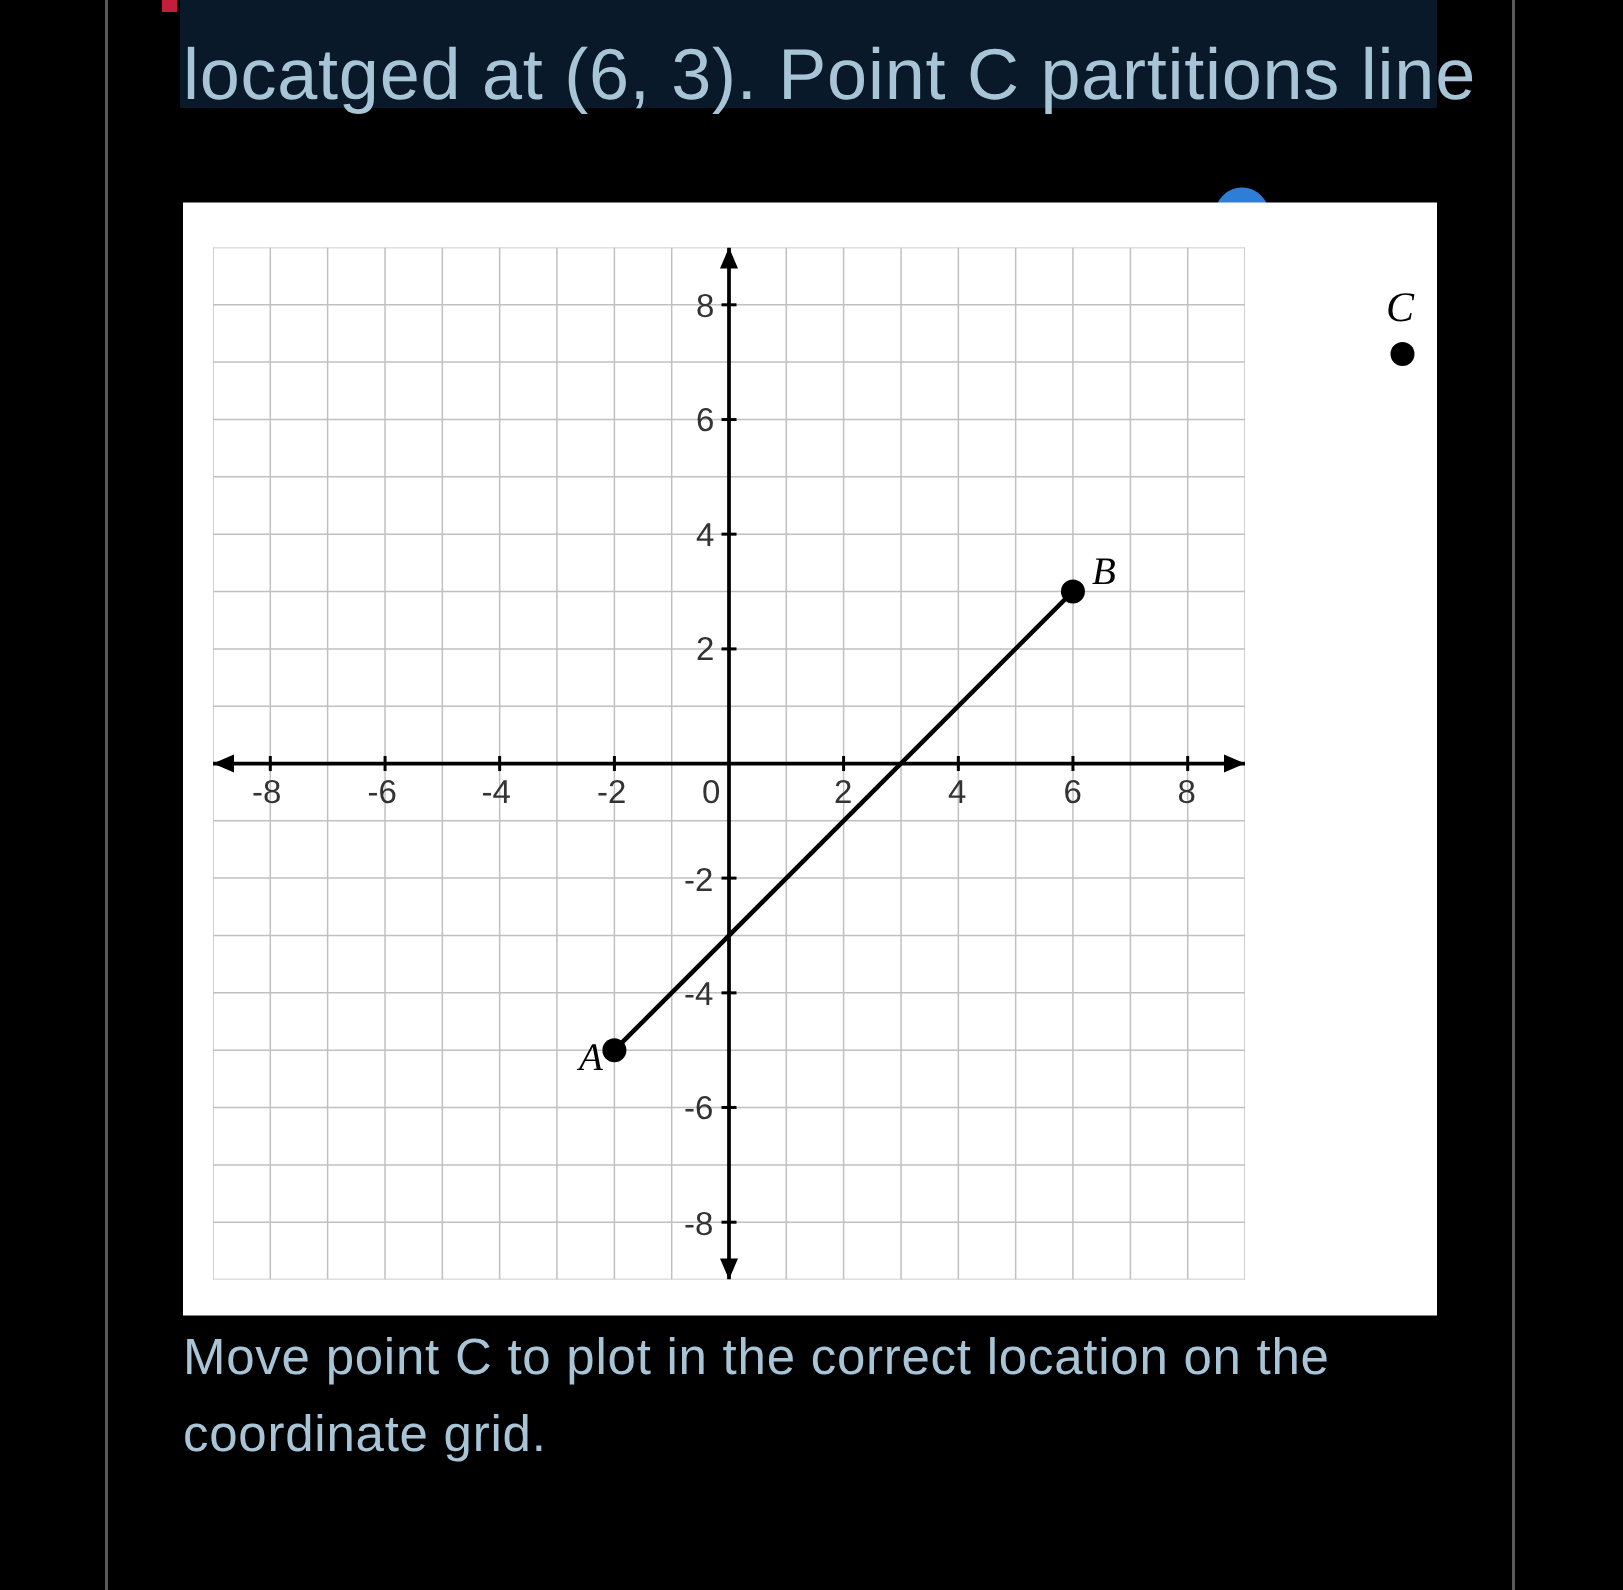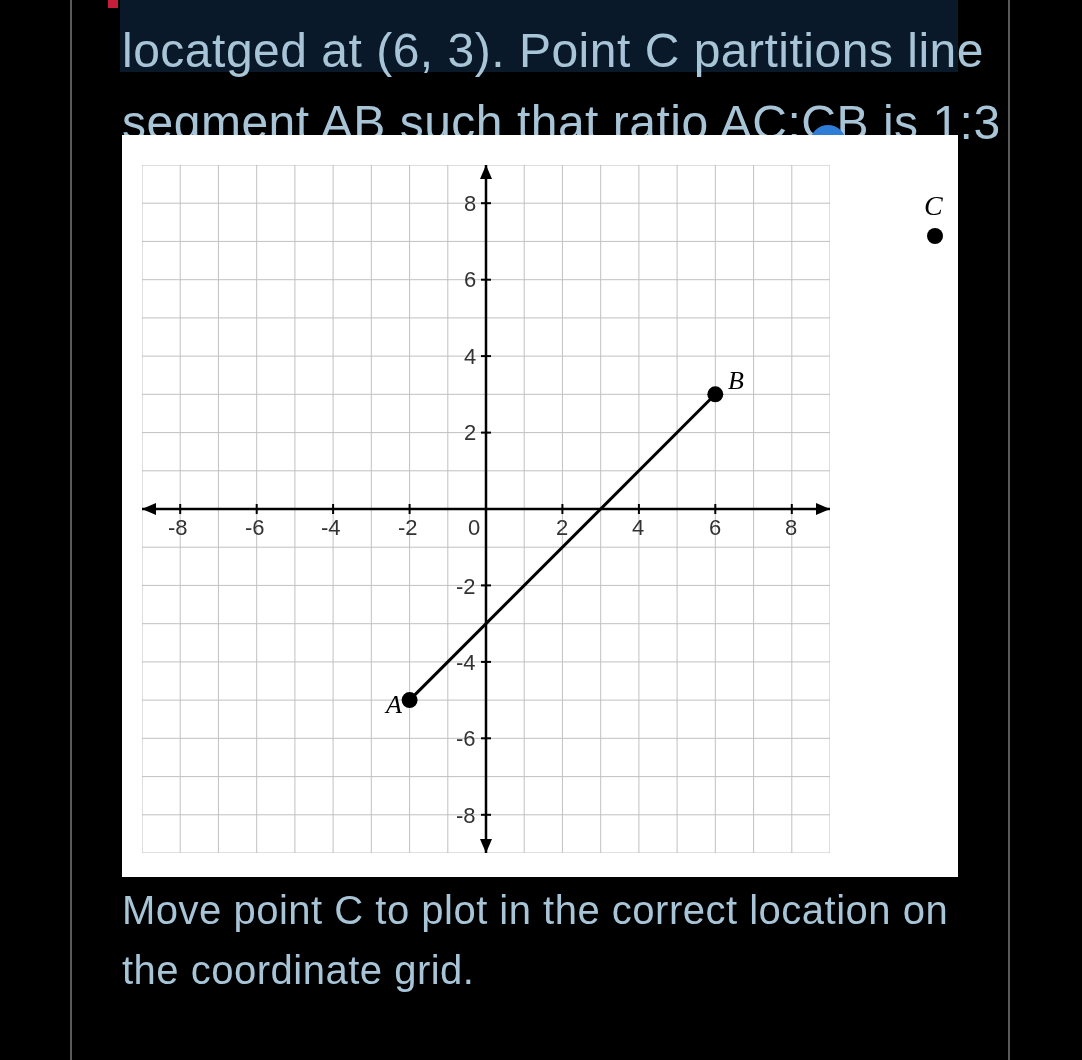--- a/index.html
+++ b/index.html
@@ -94,21 +94,21 @@
       height: 16px;
       background: #000;
       border-radius: 50%;
       cursor: grab;
     }
     .instruction-text {
       position: absolute;
       left: 122px;
       top: 880px;
       color: #a8c5d8;
-      font-size: 40px;
+      font-size: 34px;
       line-height: 1.5;
       font-weight: 300;
       letter-spacing: 0.5px;
       width: 840px;
     }
     
     .red-mark {
       position: absolute;
       left: 108px;
       top: 0;
@@ -121,21 +121,20 @@
 <body>
 
 <div class="left-border"></div>
 <div class="right-border"></div>
 <div class="red-mark"></div>
 
 <div class="text-box-top"></div>
 
 <div class="question-text">
   <span>locatged at (6, 3). Point C partitions line</span><br>
-  <span>segment AB such that ratio AC:CB is 1:3</span>
 </div>
 
 <div class="blue-dot"></div>
 
 <div class="image-container">
   <div class="grid-wrapper">
     <svg class="grid-svg" viewBox="0 0 688 688">
 
       <g stroke="#c0c0c0" stroke-width="1">
         <line x1="0" y1="0" x2="0" y2="688"></line>

